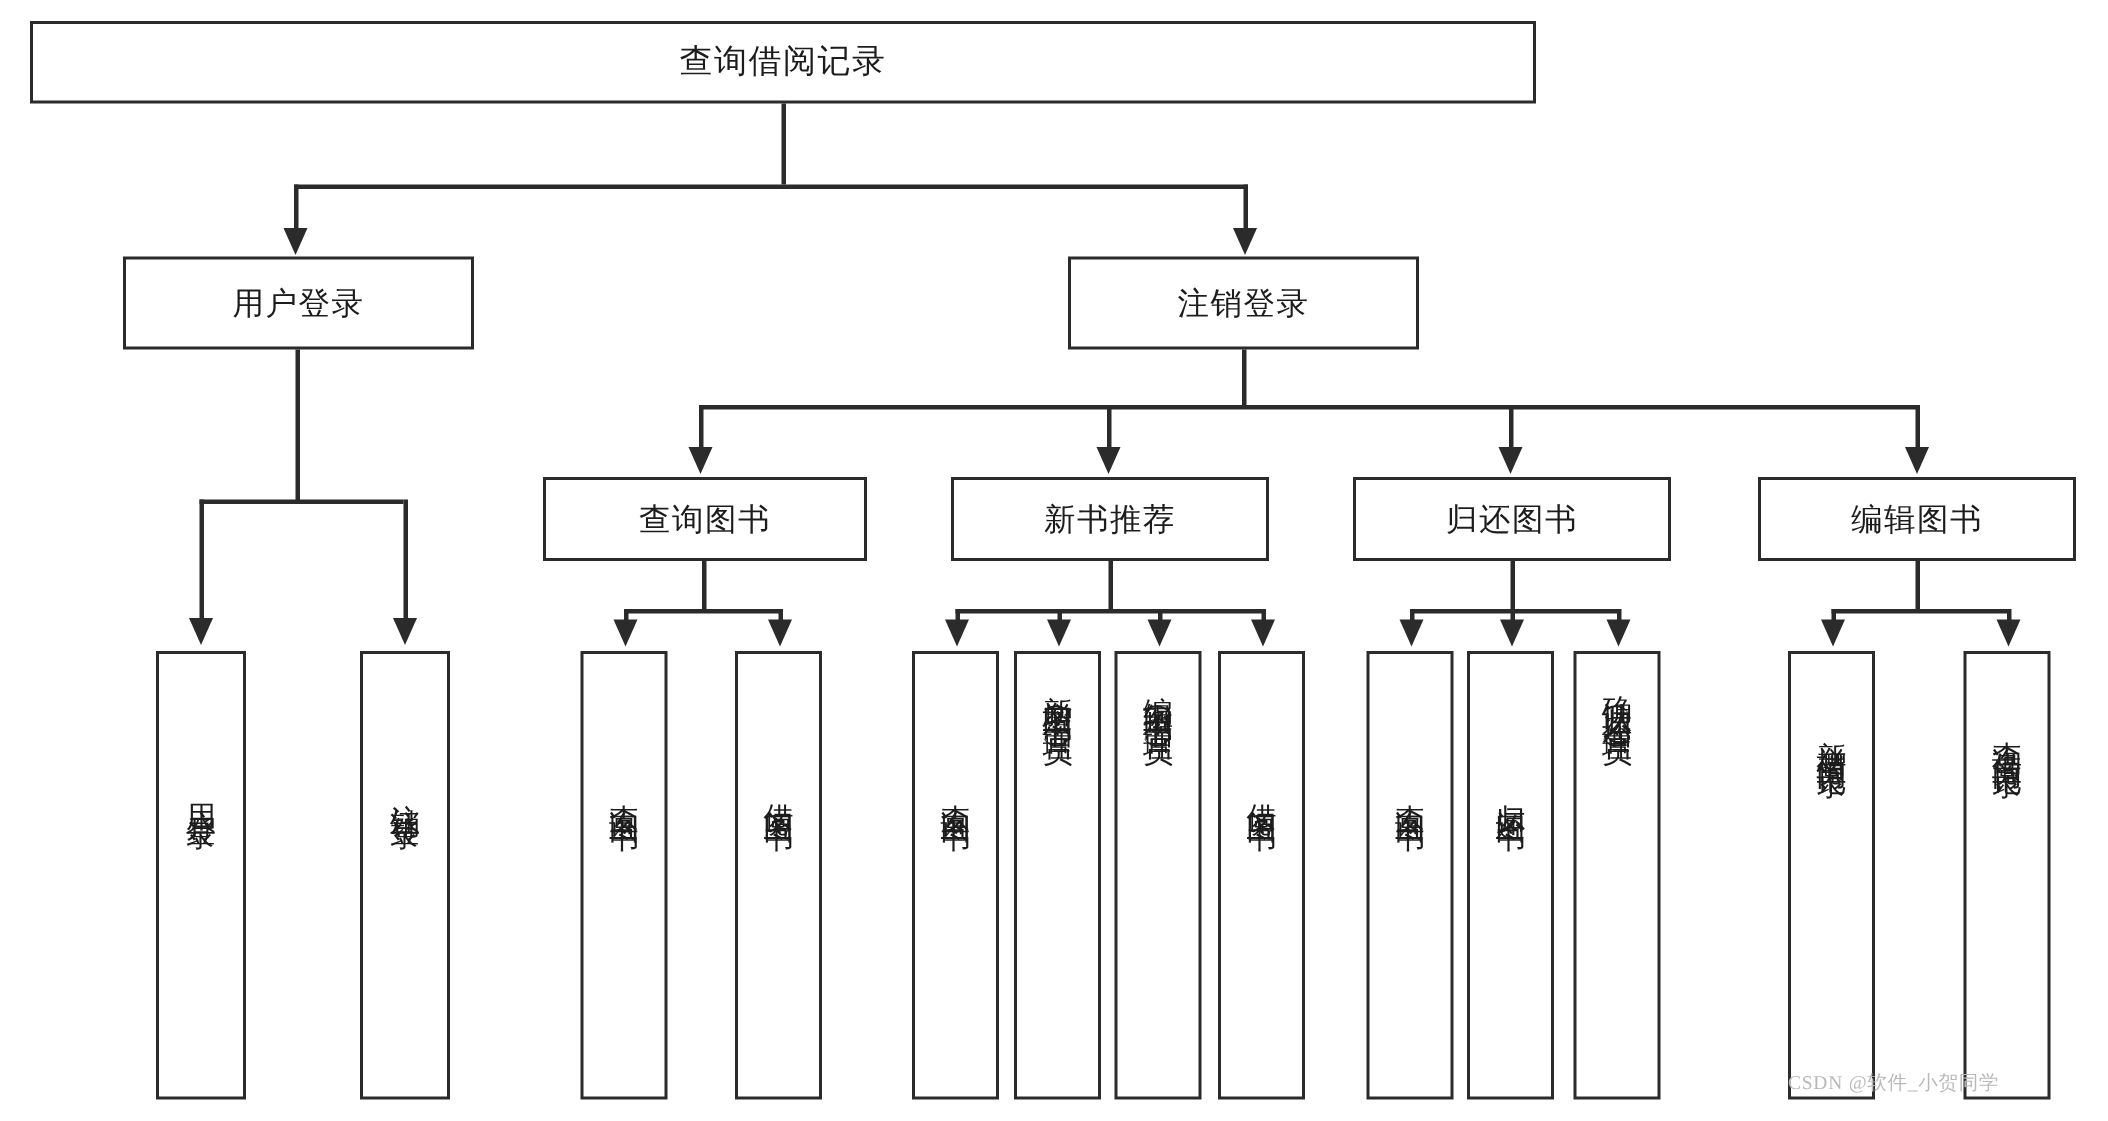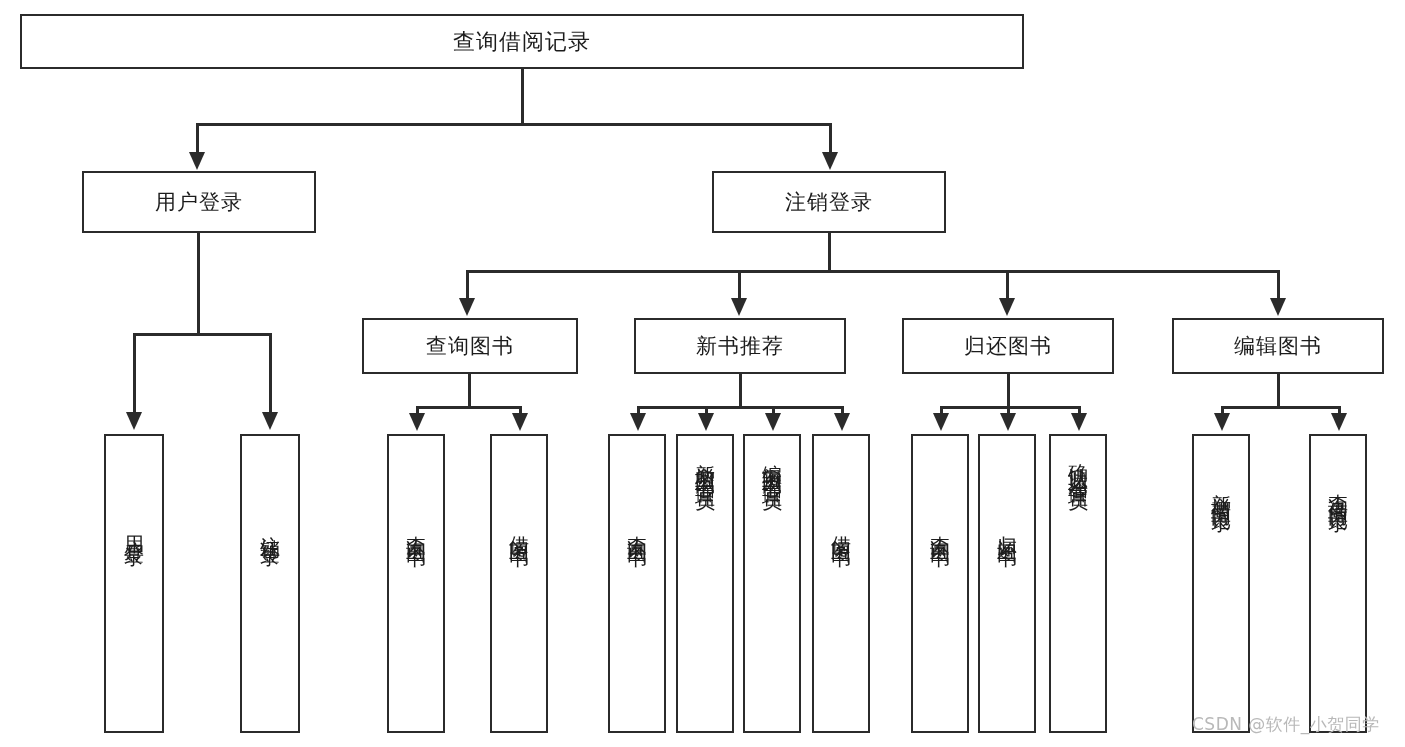--- a/index.html
+++ b/index.html
@@ -74,24 +74,25 @@
     height: 0;
     border-left: 8px solid transparent;
     border-right: 8px solid transparent;
     border-top: 18px solid #2b2b2b;
   }
 
   
   #watermark {
     position: absolute;
     color: #b9b9b9;
-    font-size: 17px;
+    font-size: 13px;
     white-space: nowrap;
     letter-spacing: 0.5px;
     pointer-events: none;
+    font-family: Liberation Serif, serif;
   }
 </style>
 </head>
 <body>
 
 <div id="canvas">
 
   <div class="node root" style="left:20px; top:14px; width:1004px; height:55px;">
     <span class="label">查询借阅记录</span>
   </div>

